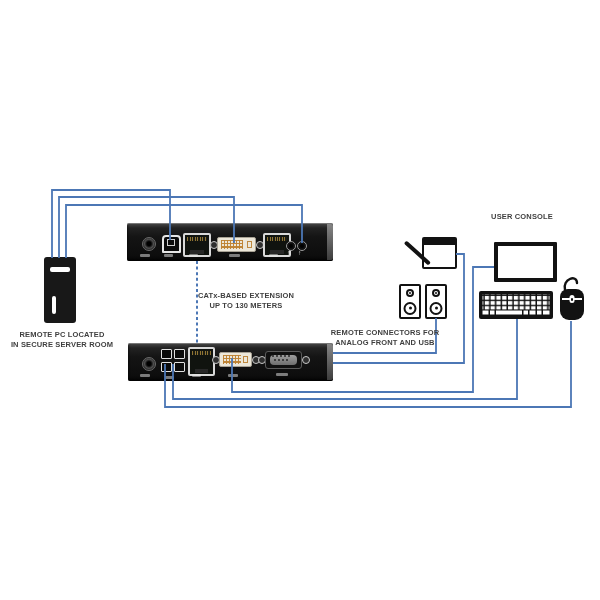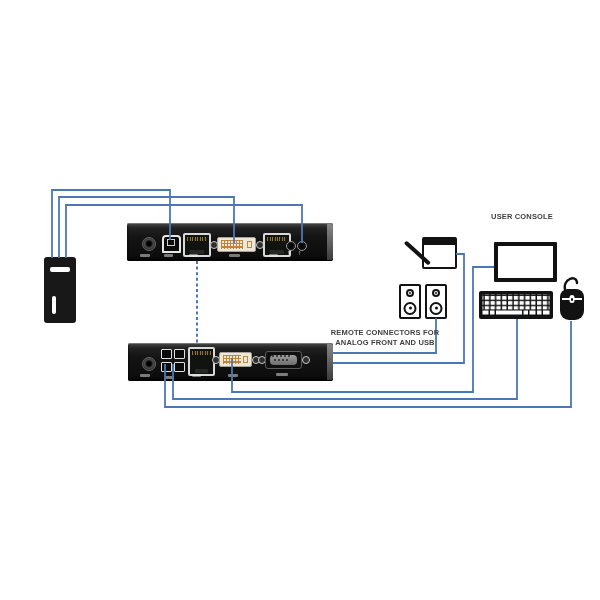--- a/index.html
+++ b/index.html
@@ -85,20 +85,24 @@
 </style>
 </head>
 <body>
 
 <div id="canvas">
 
   <div class="tower">
     <div class="slot-h"></div>
     <div class="slot-v"></div>
   </div>
+  <div class="lbl" style="left:2px;top:330px;width:120px;">
+    <div>REMOTE PC LOCATED</div>
+    <div>IN SECURE SERVER ROOM</div>
+  </div>
 
   <div class="unit" style="left:127px;top:223px;width:206px;height:38px;">
     <div class="cap"></div>
     <div class="pj" style="left:15px;top:14px;"></div>
     <div class="usbb" style="left:35px;top:12px;">
         <i></i>
       </div>
     <div class="rj45" style="left:56px;top:10px;width:24px;height:20px;">
         <b></b>
         <u></u>
@@ -117,20 +121,24 @@
     <div class="jack" style="left:170px;top:18px;"></div>
     <div class="picon" style="left:13px;top:31px;width:10px;"></div>
     <div class="picon" style="left:37px;top:31px;width:9px;"></div>
     <div class="picon" style="left:62px;top:31px;width:9px;"></div>
     <div class="picon" style="left:102px;top:31px;width:11px;"></div>
     <div class="picon" style="left:142px;top:31px;width:9px;"></div>
     <div class="arrow" style="left:160px;top:27px;">↑</div>
     <div class="arrow" style="left:171px;top:27px;">↑</div>
   </div>
 
+  <div class="lbl" style="left:186px;top:291px;width:120px;">
+    <div>CATx-BASED EXTENSION</div>
+    <div>UP TO 130 METERS</div>
+  </div>
 
   <div class="unit" style="left:128px;top:343px;width:205px;height:38px;">
     <div class="cap"></div>
     <div class="pj" style="left:14px;top:14px;"></div>
     <div class="usbq" style="left:33px;top:5px;width:25px;height:28px;">
       <i style="left:0;top:1px;"></i>
         <i style="left:13px;top:1px;"></i>
       <i style="left:0;top:14px;"></i>
         <i style="left:13px;top:14px;"></i>
     </div>

